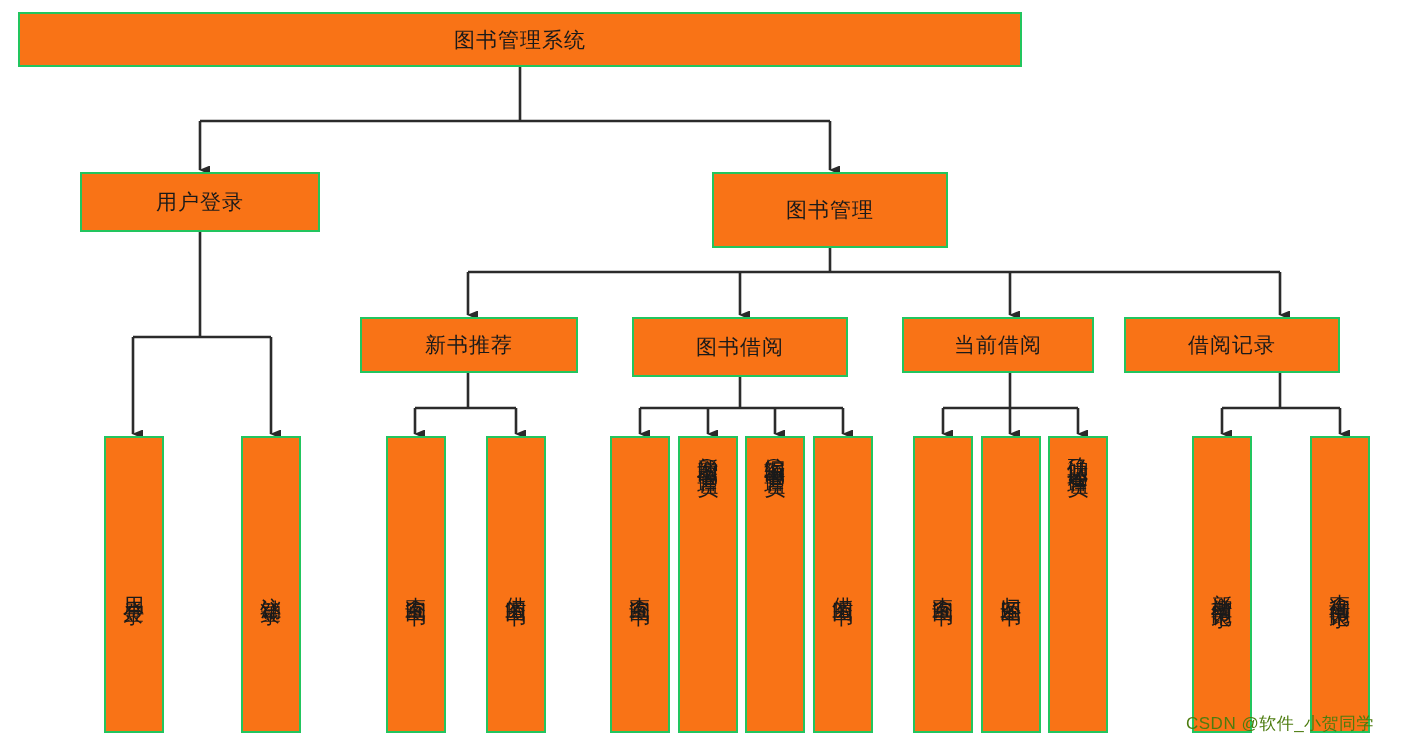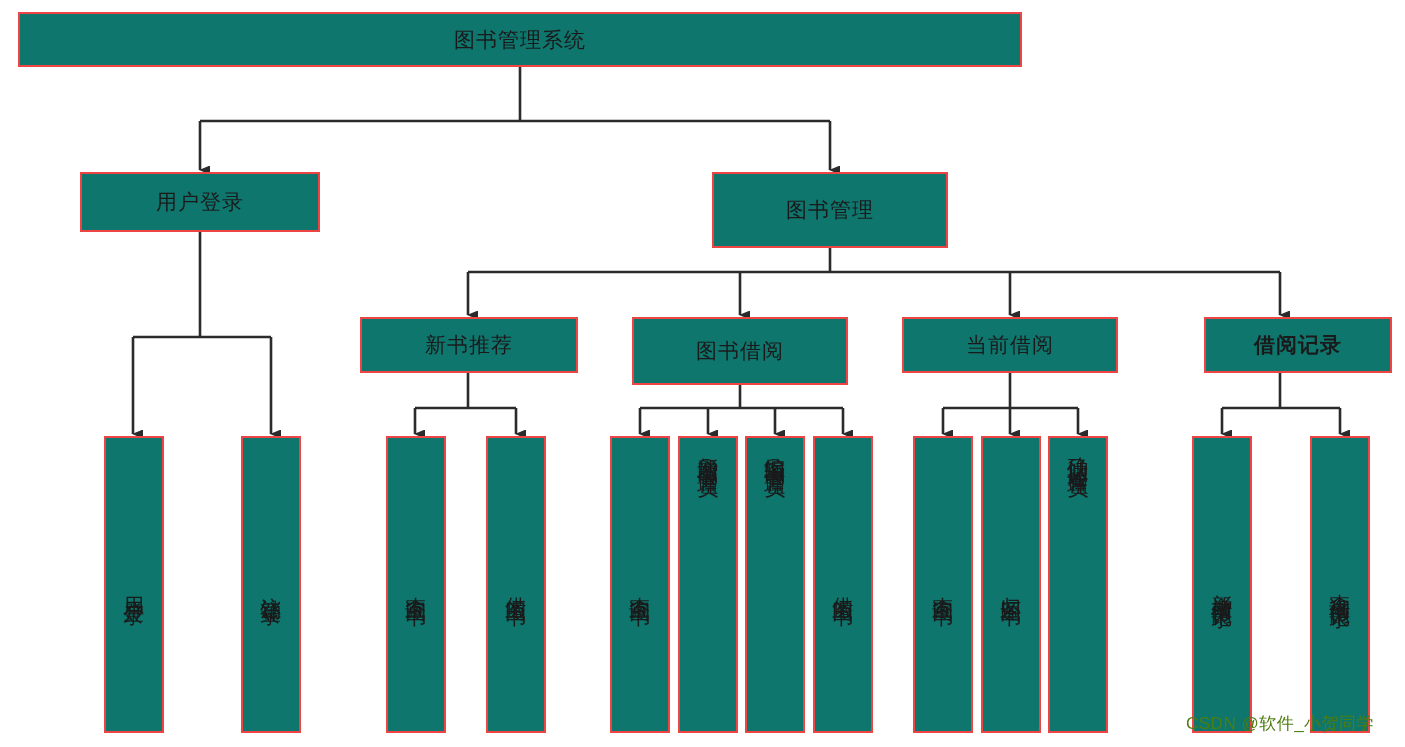--- a/index.html
+++ b/index.html
@@ -21,22 +21,22 @@
     position: absolute;
     left: 0;
     top: 0;
     width: 1405px;
     height: 747px;
     pointer-events: none;
   }
   .node {
     position: absolute;
     box-sizing: border-box;
-    background: #0f766e;
-    border: 2px solid #ef4444;
+    background: #f97316;
+    border: 2px solid #22c55e;
     display: flex;
     align-items: center;
     justify-content: center;
     color: #1a1a1a;
   }
   .node.h {
     font-size: 21px;
     letter-spacing: 1px;
   }
   .node.v {
@@ -131,27 +131,27 @@
   <div class="node h" style="left:80px; top:172px; width:240px; height:60px;">
     <span>用户登录</span>
   </div>
   <div class="node h" style="left:712px; top:172px; width:236px; height:76px;">
     <span>图书管理</span>
   </div>
 
   <div class="node h" style="left:360px; top:317px; width:218px; height:56px;align-items:center;">
     <span>新书推荐</span>
   </div>
-  <div class="node h" style="left:632px; top:317px; width:216px; height:68px;">
+  <div class="node h" style="left:632px; top:317px; width:216px; height:60px;">
     <span>图书借阅</span>
   </div>
-  <div class="node h" style="left:902px; top:317px; width:216px; height:56px;justify-content:center;">
+  <div class="node h" style="left:902px; top:317px; width:192px; height:56px;justify-content:center;">
     <span>当前借阅</span>
   </div>
-  <div class="node h" style="left:1204px; top:317px; width:188px; height:56px;font-weight:bold;">
+  <div class="node h" style="left:1124px; top:317px; width:216px; height:56px;">
     <span>借阅记录</span>
   </div>
 
   <div class="node v mid" style="left:104px; top:436px; width:60px; height:297px;">
     <span class="vlabel">用户登录</span>
   </div>
   <div class="node v mid" style="left:241px; top:436px; width:60px; height:297px;">
     <span class="vlabel">注销登录</span>
   </div>
 

